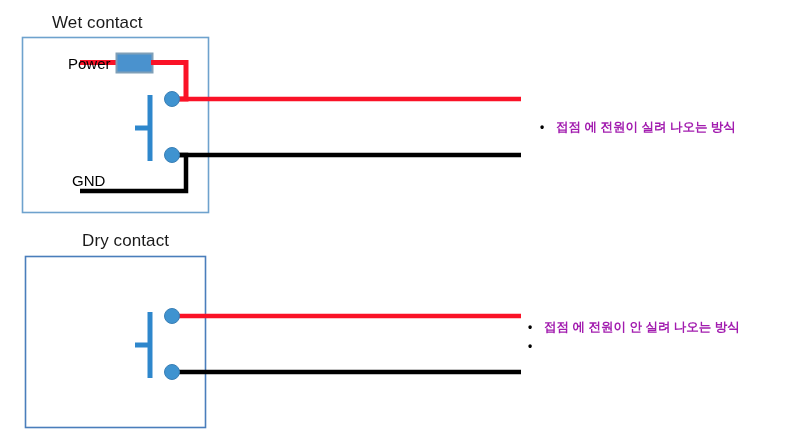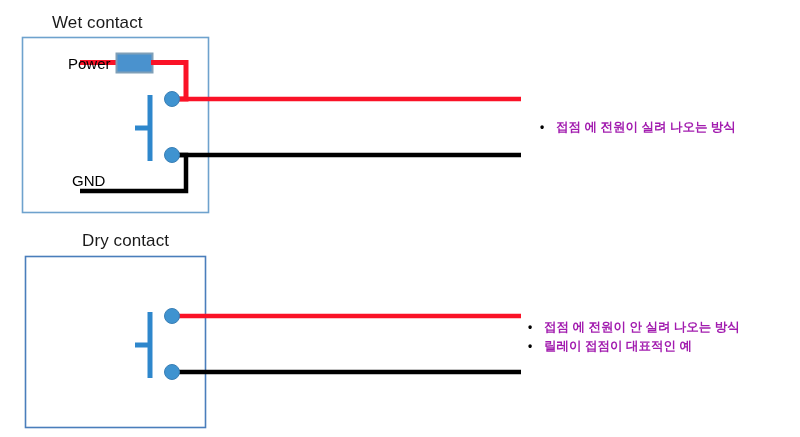--- a/index.html
+++ b/index.html
@@ -126,15 +126,14 @@
   </div>
 </div>
 
 <div class="bullet-group" id="bullets-dry">
   <div class="bullet-row">
     <span class="bullet-dot">•</span>
     <span class="bullet-text">접점 에 전원이 안 실려 나오는 방식</span>
   </div>
   <div class="bullet-row">
     <span class="bullet-dot">•</span>
-    <span class="bullet-text">릴레이 접점이 대표적인 예</span>
   </div>
 </div>
 
 </body></html>

